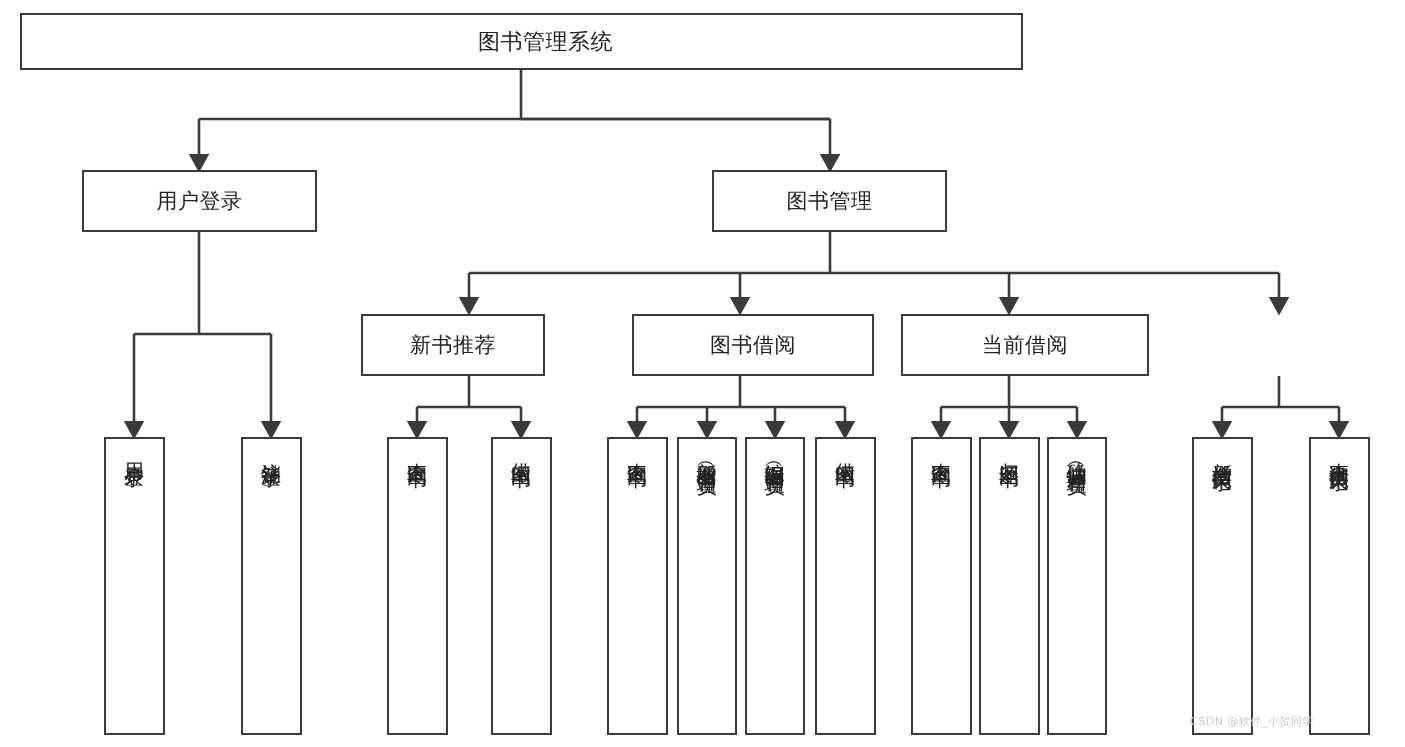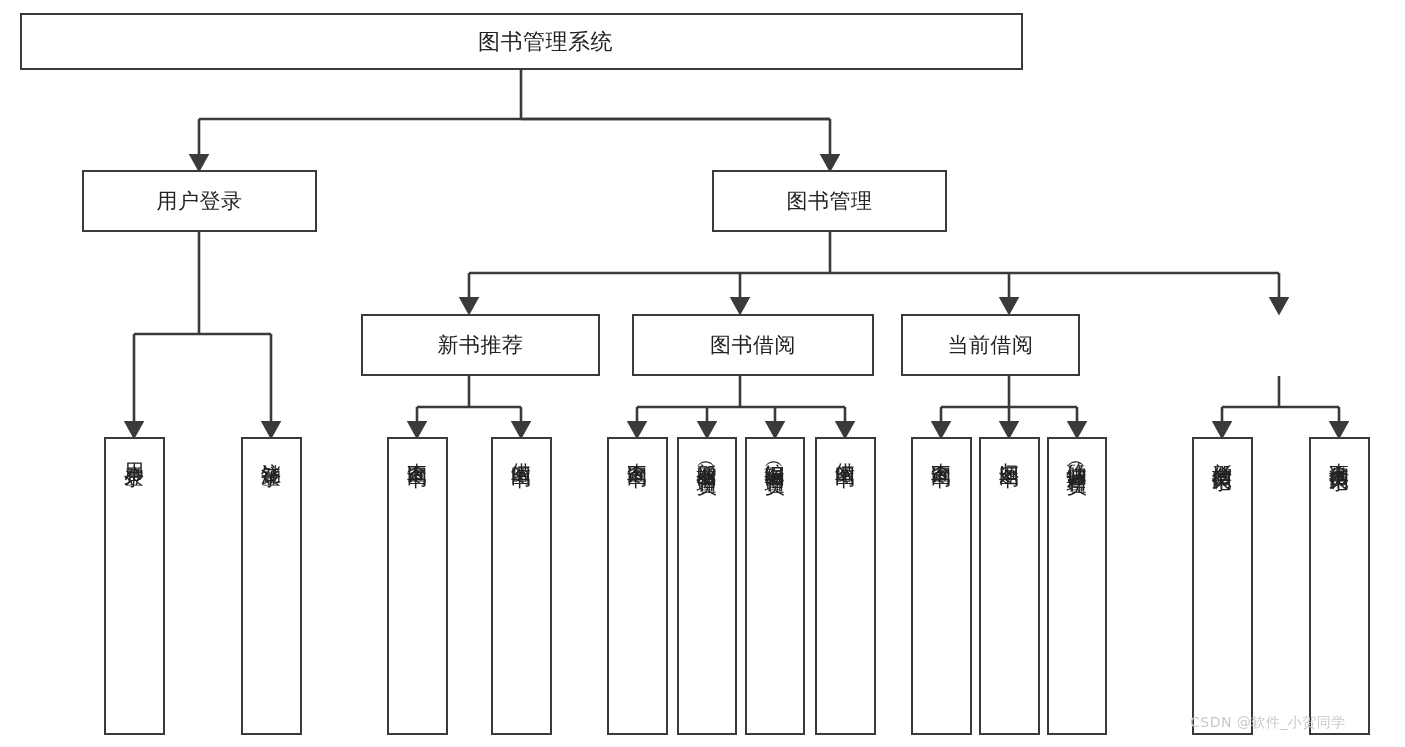--- a/index.html
+++ b/index.html
@@ -62,21 +62,21 @@
     writing-mode: vertical-rl;
     text-orientation: upright;
     font-size: 20px;
     letter-spacing: 2px;
     line-height: 1;
     white-space: nowrap;
   }
   .watermark {
     position: absolute;
     color: #c9c9c9;
-    font-size: 14px;
+    font-size: 11px;
     letter-spacing: 0.5px;
     white-space: nowrap;
     z-index: 3;
     font-family: "DejaVu Sans", "Liberation Sans", sans-serif;
   }
 </style>
 </head>
 <body>
 
 <div id="diagram-root">
@@ -138,29 +138,29 @@
   </div>
 
   <div class="node horizontal" style="left:82px; top:170px; width:235px; height:62px;">
     <span class="node-label">用户登录</span>
   </div>
 
   <div class="node horizontal" style="left:712px; top:170px; width:235px; height:62px;">
     <span class="node-label">图书管理</span>
   </div>
 
-  <div class="node horizontal" style="left:361px; top:314px; width:239px; height:62px;">
+  <div class="node horizontal" style="left:361px; top:314px; width:184px; height:62px;">
     <span class="node-label">新书推荐</span>
   </div>
 
   <div class="node horizontal" style="left:632px; top:314px; width:242px; height:62px;">
     <span class="node-label">图书借阅</span>
   </div>
 
-  <div class="node horizontal" style="left:901px; top:314px; width:179px; height:62px;">
+  <div class="node horizontal" style="left:901px; top:314px; width:248px; height:62px;">
     <span class="node-label">当前借阅</span>
   </div>
 
 
   <div class="node vertical" style="left:104px; top:437px; width:61px; height:298px;">
     <span class="node-label">用户登录</span>
   </div>
 
   <div class="node vertical" style="left:241px; top:437px; width:61px; height:298px;">
     <span class="node-label">注销登录</span>

